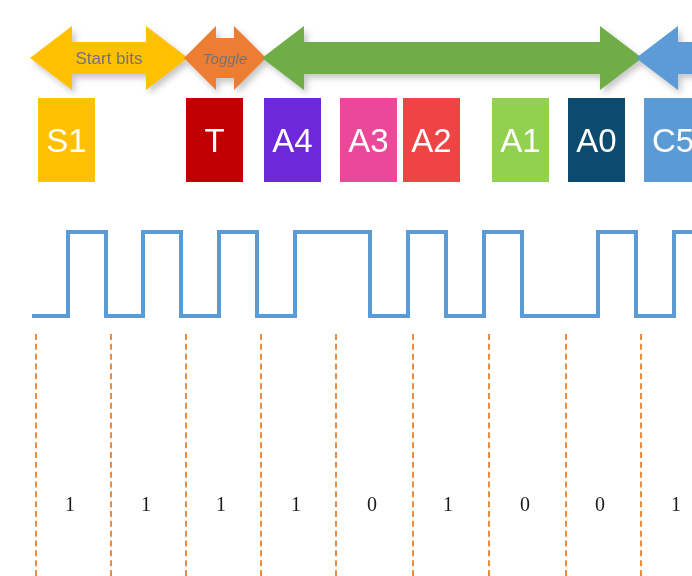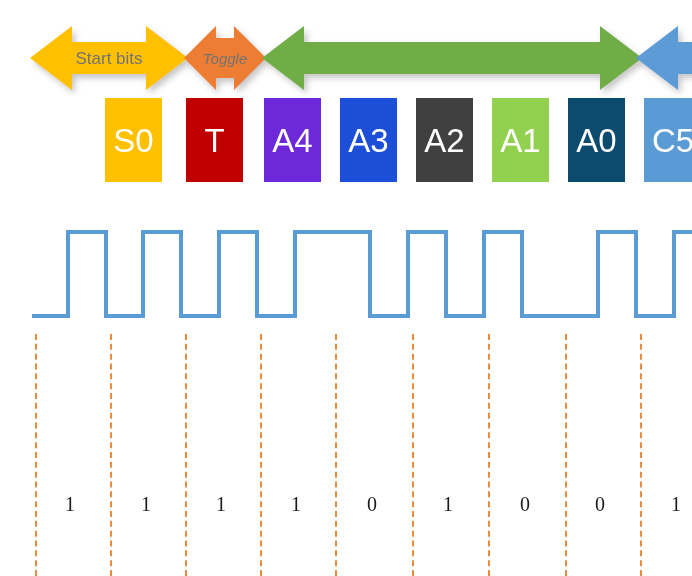--- a/index.html
+++ b/index.html
@@ -134,33 +134,33 @@
         <polygon points="636,58 678,26 678,42 700,42 700,74 678,74 678,90" fill="#5B9BD5"></polygon>
       </g>
     </svg>
 
     <div class="arrow-label" style="left:30px; top:50px; width:158px;">Start bits</div>
     <div class="arrow-label small" style="left:184px; top:51px; width:82px;font-style:italic;">Toggle</div>
   </div>
 
   <div id="box-row">
 
-    <div class="bitbox" style="left:105px; background:#FFC000;">
-      <span class="bitbox-label">S0</span>
+    <div class="bitbox" style="left:38px;  background:#FFC000;">
+      <span class="bitbox-label">S1</span>
     </div>
     <div class="bitbox" style="left:186px; background:#C00000;">
       <span class="bitbox-label">T</span>
     </div>
     <div class="bitbox" style="left:264px; background:#6d28d9;">
       <span class="bitbox-label">A4</span>
     </div>
-    <div class="bitbox" style="left:340px; background:#1d4ed8;">
+    <div class="bitbox" style="left:340px; background:#ec4899;">
       <span class="bitbox-label">A3</span>
     </div>
-    <div class="bitbox" style="left:416px; background:#404040;">
+    <div class="bitbox" style="left:403px; background:#ef4444;">
       <span class="bitbox-label">A2</span>
     </div>
     <div class="bitbox" style="left:492px; background:#92D050;">
       <span class="bitbox-label">A1</span>
     </div>
     <div class="bitbox" style="left:568px; background:#0c4a6e;">
       <span class="bitbox-label">A0</span>
     </div>
     <div class="bitbox" style="left:644px; background:#5B9BD5;">
       <span class="bitbox-label" style="text-align:left; left:8px;">C5</span>

